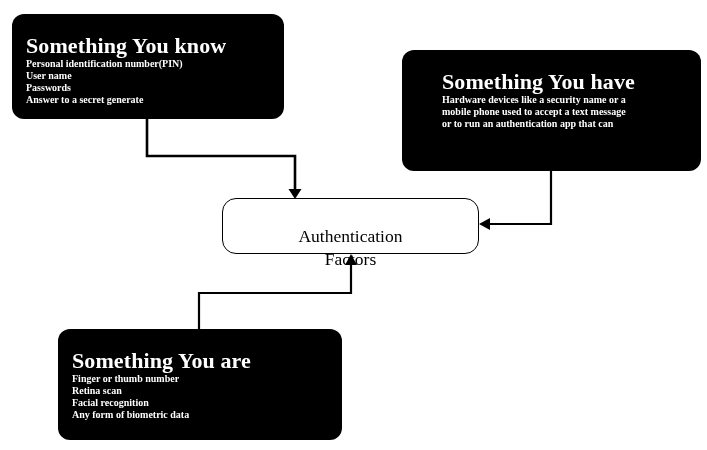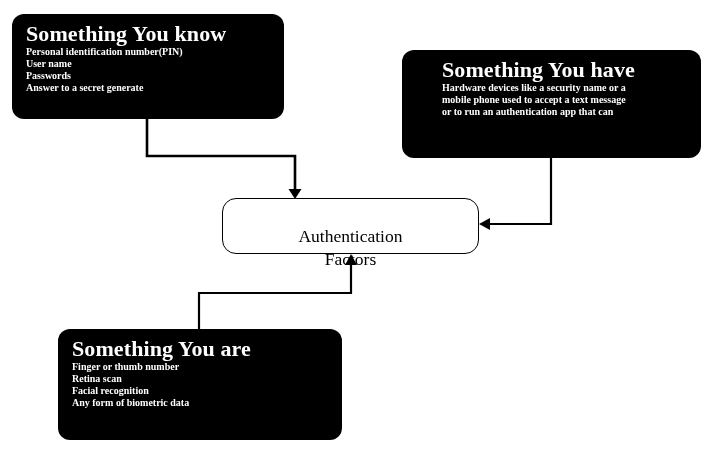--- a/index.html
+++ b/index.html
@@ -36,21 +36,21 @@
     color: #ffffff;
     padding: 8px 14px 10px 14px;
   }
   .node-dark .node-title {
     font-family: "Liberation Serif", "DejaVu Serif", serif;
     font-weight: bold;
     font-size: 22px;
     line-height: 1.06;
     letter-spacing: 0.1px;
     white-space: nowrap;
-    margin: 0 0 1px 0;
+    margin: 12px 0 1px 0;
   }
   .node-dark .node-lines {
     font-family: "Liberation Serif", "DejaVu Serif", serif;
     font-weight: bold;
     font-size: 10px;
     line-height: 1.18;
   }
   .node-dark .node-lines div {
     white-space: nowrap;
   }
@@ -67,21 +67,21 @@
   .node-center .center-label {
     font-family: "Liberation Serif", "DejaVu Serif", serif;
     font-weight: normal;
     font-size: 17.5px;
     line-height: 1.3;
     margin-top: 44px;
   }
 
   
   #box-know   { left: 12px;  top: 14px;  width: 272px; height: 105px; }
-  #box-have   { left: 402px; top: 50px;  width: 299px; height: 108px; padding-left: 40px; }
+  #box-have   { left: 402px; top: 50px;  width: 299px; height: 121px; padding-left: 40px; }
   #box-are    { left: 58px;  top: 329px; width: 284px; height: 111px; }
   #box-center { left: 222px; top: 198px; width: 257px; height: 56px; }
 </style>
 </head>
 <body>
 
 <div id="canvas">
 
   <svg class="connectors" viewBox="0 0 707 450" xmlns="http://www.w3.org/2000/svg">
     <defs>

